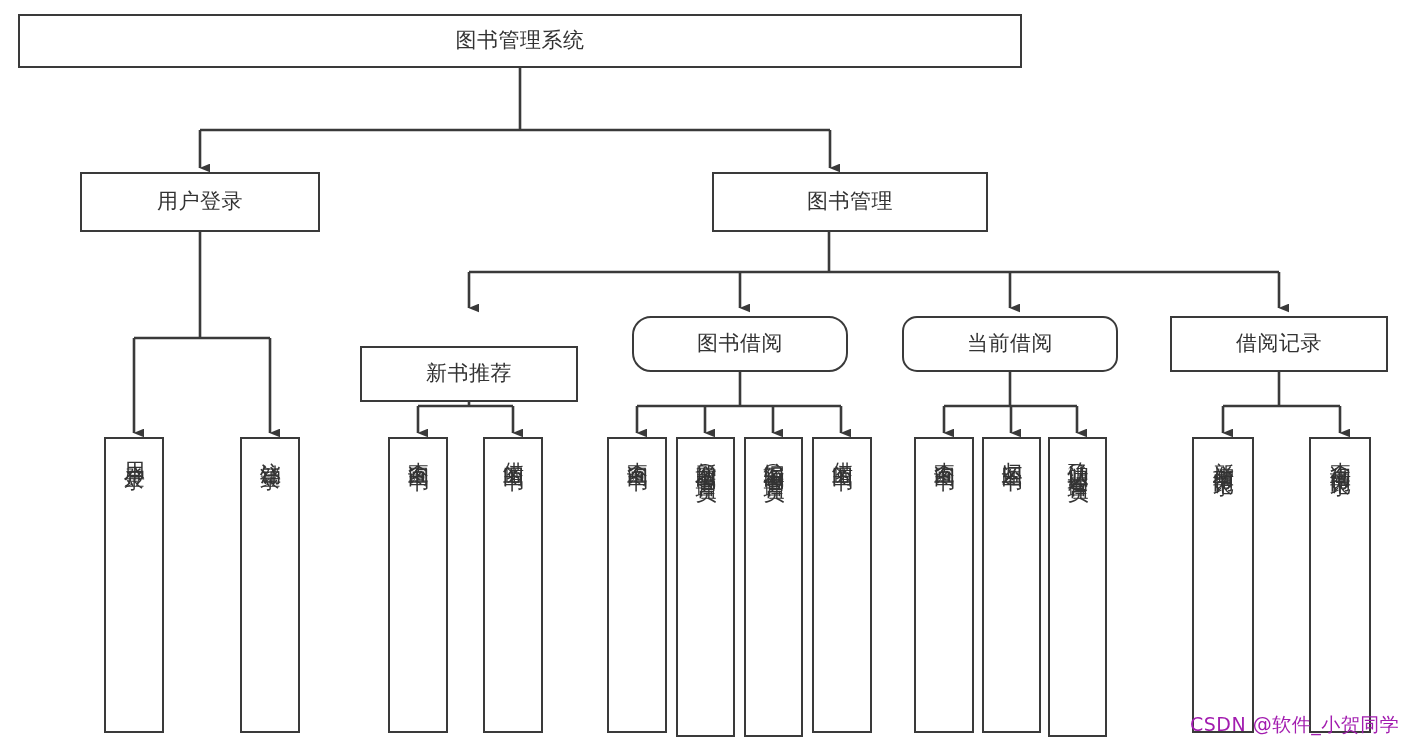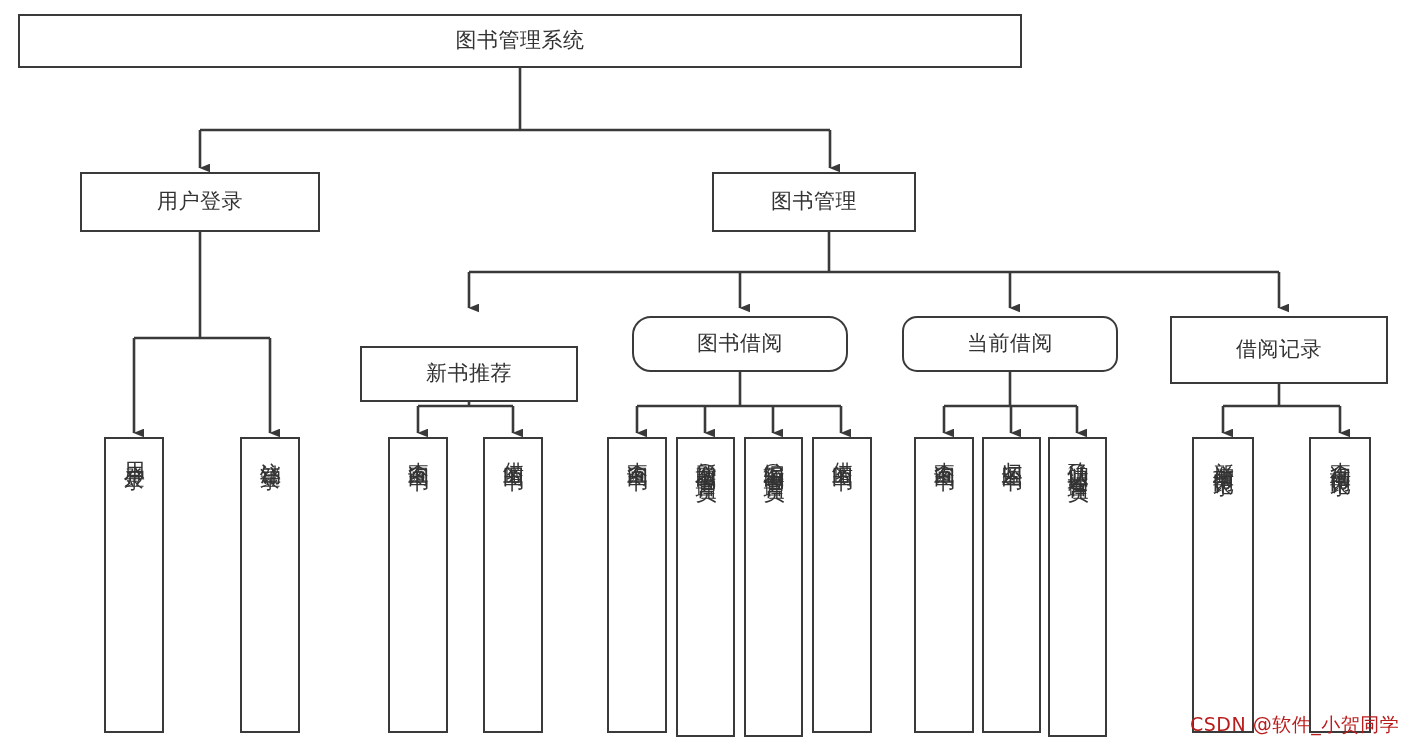--- a/index.html
+++ b/index.html
@@ -51,21 +51,21 @@
   .node.vert .vtext {
     writing-mode: vertical-rl;
     text-orientation: upright;
     letter-spacing: 3px;
     line-height: 1.0;
     white-space: nowrap;
     color: #333333;
   }
   .watermark {
     position: absolute;
-    color: #b91c1c;
+    color: #a21caf;
     font-size: 19px;
     letter-spacing: 0.5px;
     white-space: nowrap;
     user-select: none;
   }
 </style>
 </head>
 <body>
 
 <div id="diagram-root">
@@ -121,34 +121,34 @@
     </g>
   </svg>
 
   <div class="node horiz" style="left:18px; top:14px; width:1004px; height:54px;">
     <span>图书管理系统</span>
   </div>
 
   <div class="node horiz" style="left:80px; top:172px; width:240px; height:60px;">
     <span>用户登录</span>
   </div>
-  <div class="node horiz" style="left:712px; top:172px; width:204px; height:60px;">
+  <div class="node horiz" style="left:712px; top:172px; width:276px; height:60px;">
     <span>图书管理</span>
   </div>
 
   <div class="node horiz" style="left:360px; top:308px; width:218px; height:56px;margin-top:38px;">
     <span>新书推荐</span>
   </div>
   <div class="node horiz" style="left:632px; top:316px; width:216px; height:56px;border-radius:19px;">
     <span>图书借阅</span>
   </div>
   <div class="node horiz" style="left:902px; top:316px; width:216px; height:56px;border-radius:15px;">
     <span>当前借阅</span>
   </div>
-  <div class="node horiz" style="left:1170px; top:316px; width:218px; height:68px;">
+  <div class="node horiz" style="left:1170px; top:316px; width:218px; height:56px;">
     <span>借阅记录</span>
   </div>
 
   <div class="node vert" style="left:104px; top:437px; width:60px; height:296px;">
     <span class="vtext">用户登录</span>
   </div>
   <div class="node vert" style="left:240px; top:437px; width:60px; height:296px;">
     <span class="vtext">注销登录</span>
   </div>
 

